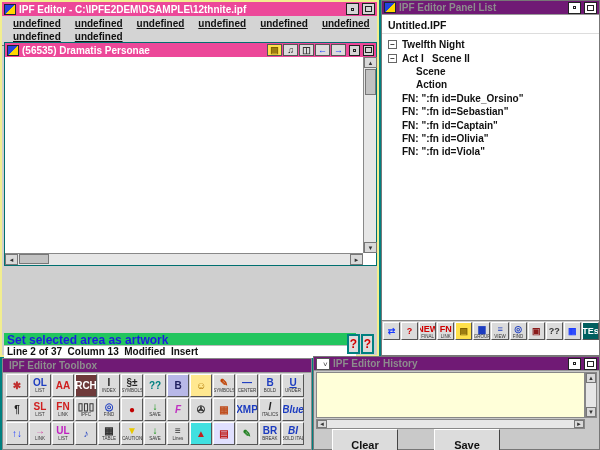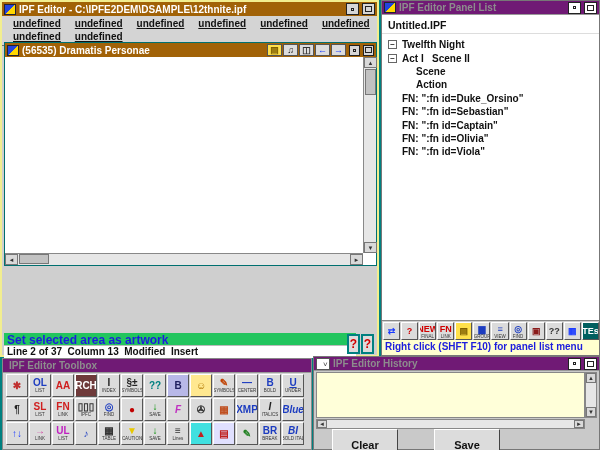--- a/index.html
+++ b/index.html
@@ -1,19 +1,19 @@
 <!DOCTYPE html>
 <html><head>
 <meta charset="utf-8">
 <style>
 *{box-sizing:border-box}
 body{margin:0;width:600px;height:450px;background:#008080;font-family:"Liberation Sans",sans-serif;overflow:hidden;position:relative}
 .win{position:absolute}
 .titlebar{height:14px;display:flex;align-items:center;gap:3px;padding:0 2px}
-.tb-active{background:#a16207;color:#fff}
+.tb-active{background:#ec4899;color:#fff}
 .tb-inactive{background:#701a75;color:#8d8d8d;border-bottom:1px solid #999}
 .title-text{font-size:10px;font-weight:bold;white-space:nowrap;overflow:hidden;flex:1}
 .appicon{width:12px;height:11px;flex:none;background:linear-gradient(135deg,#2244dd 50%,#ffd700 50%);border:1px solid #223}
 .osbtn{width:13px;height:12px;background:#d6d6d6;border:1px solid #222;display:flex;align-items:center;justify-content:center;flex:none;padding:0}
 .tb-inactive .osbtn{background:#fff}
 .sq-s{width:3px;height:3px;border:1px solid #222}
 .sq-b{width:7px;height:6px;border:1px solid #222}
 
 #main{left:0;top:0;width:379px;height:357px;background:#cfcfcf;border:2px solid #f2ee8f}
 #menubar{background:#d4d4d4;border-bottom:1px solid #737373;padding:1px 4px 2px}
@@ -269,21 +269,20 @@
       </button>
       <button class="tb pb">
         <span class="g" style="color: rgb(28, 60, 255);">▦</span>
         <span class="s"></span>
       </button>
       <button class="tb pb" style="background: rgb(0, 96, 96);">
         <span class="g" style="color: rgb(255, 255, 255);">TEs</span>
         <span class="s"></span>
       </button>
     </div>
-  <div id="panelstatus">Right click (SHFT F10) for panel list menu</div>
 </div>
 
 <div class="win" id="toolbox">
   <div class="titlebar tb-inactive">
     <span class="title-text" style="padding-left:4px">IPF Editor Toolbox</span>
   </div>
   <div class="tbrow">
 
   <button class="tb">
         <span class="g" style="color: rgb(192, 48, 48);">✱</span>

